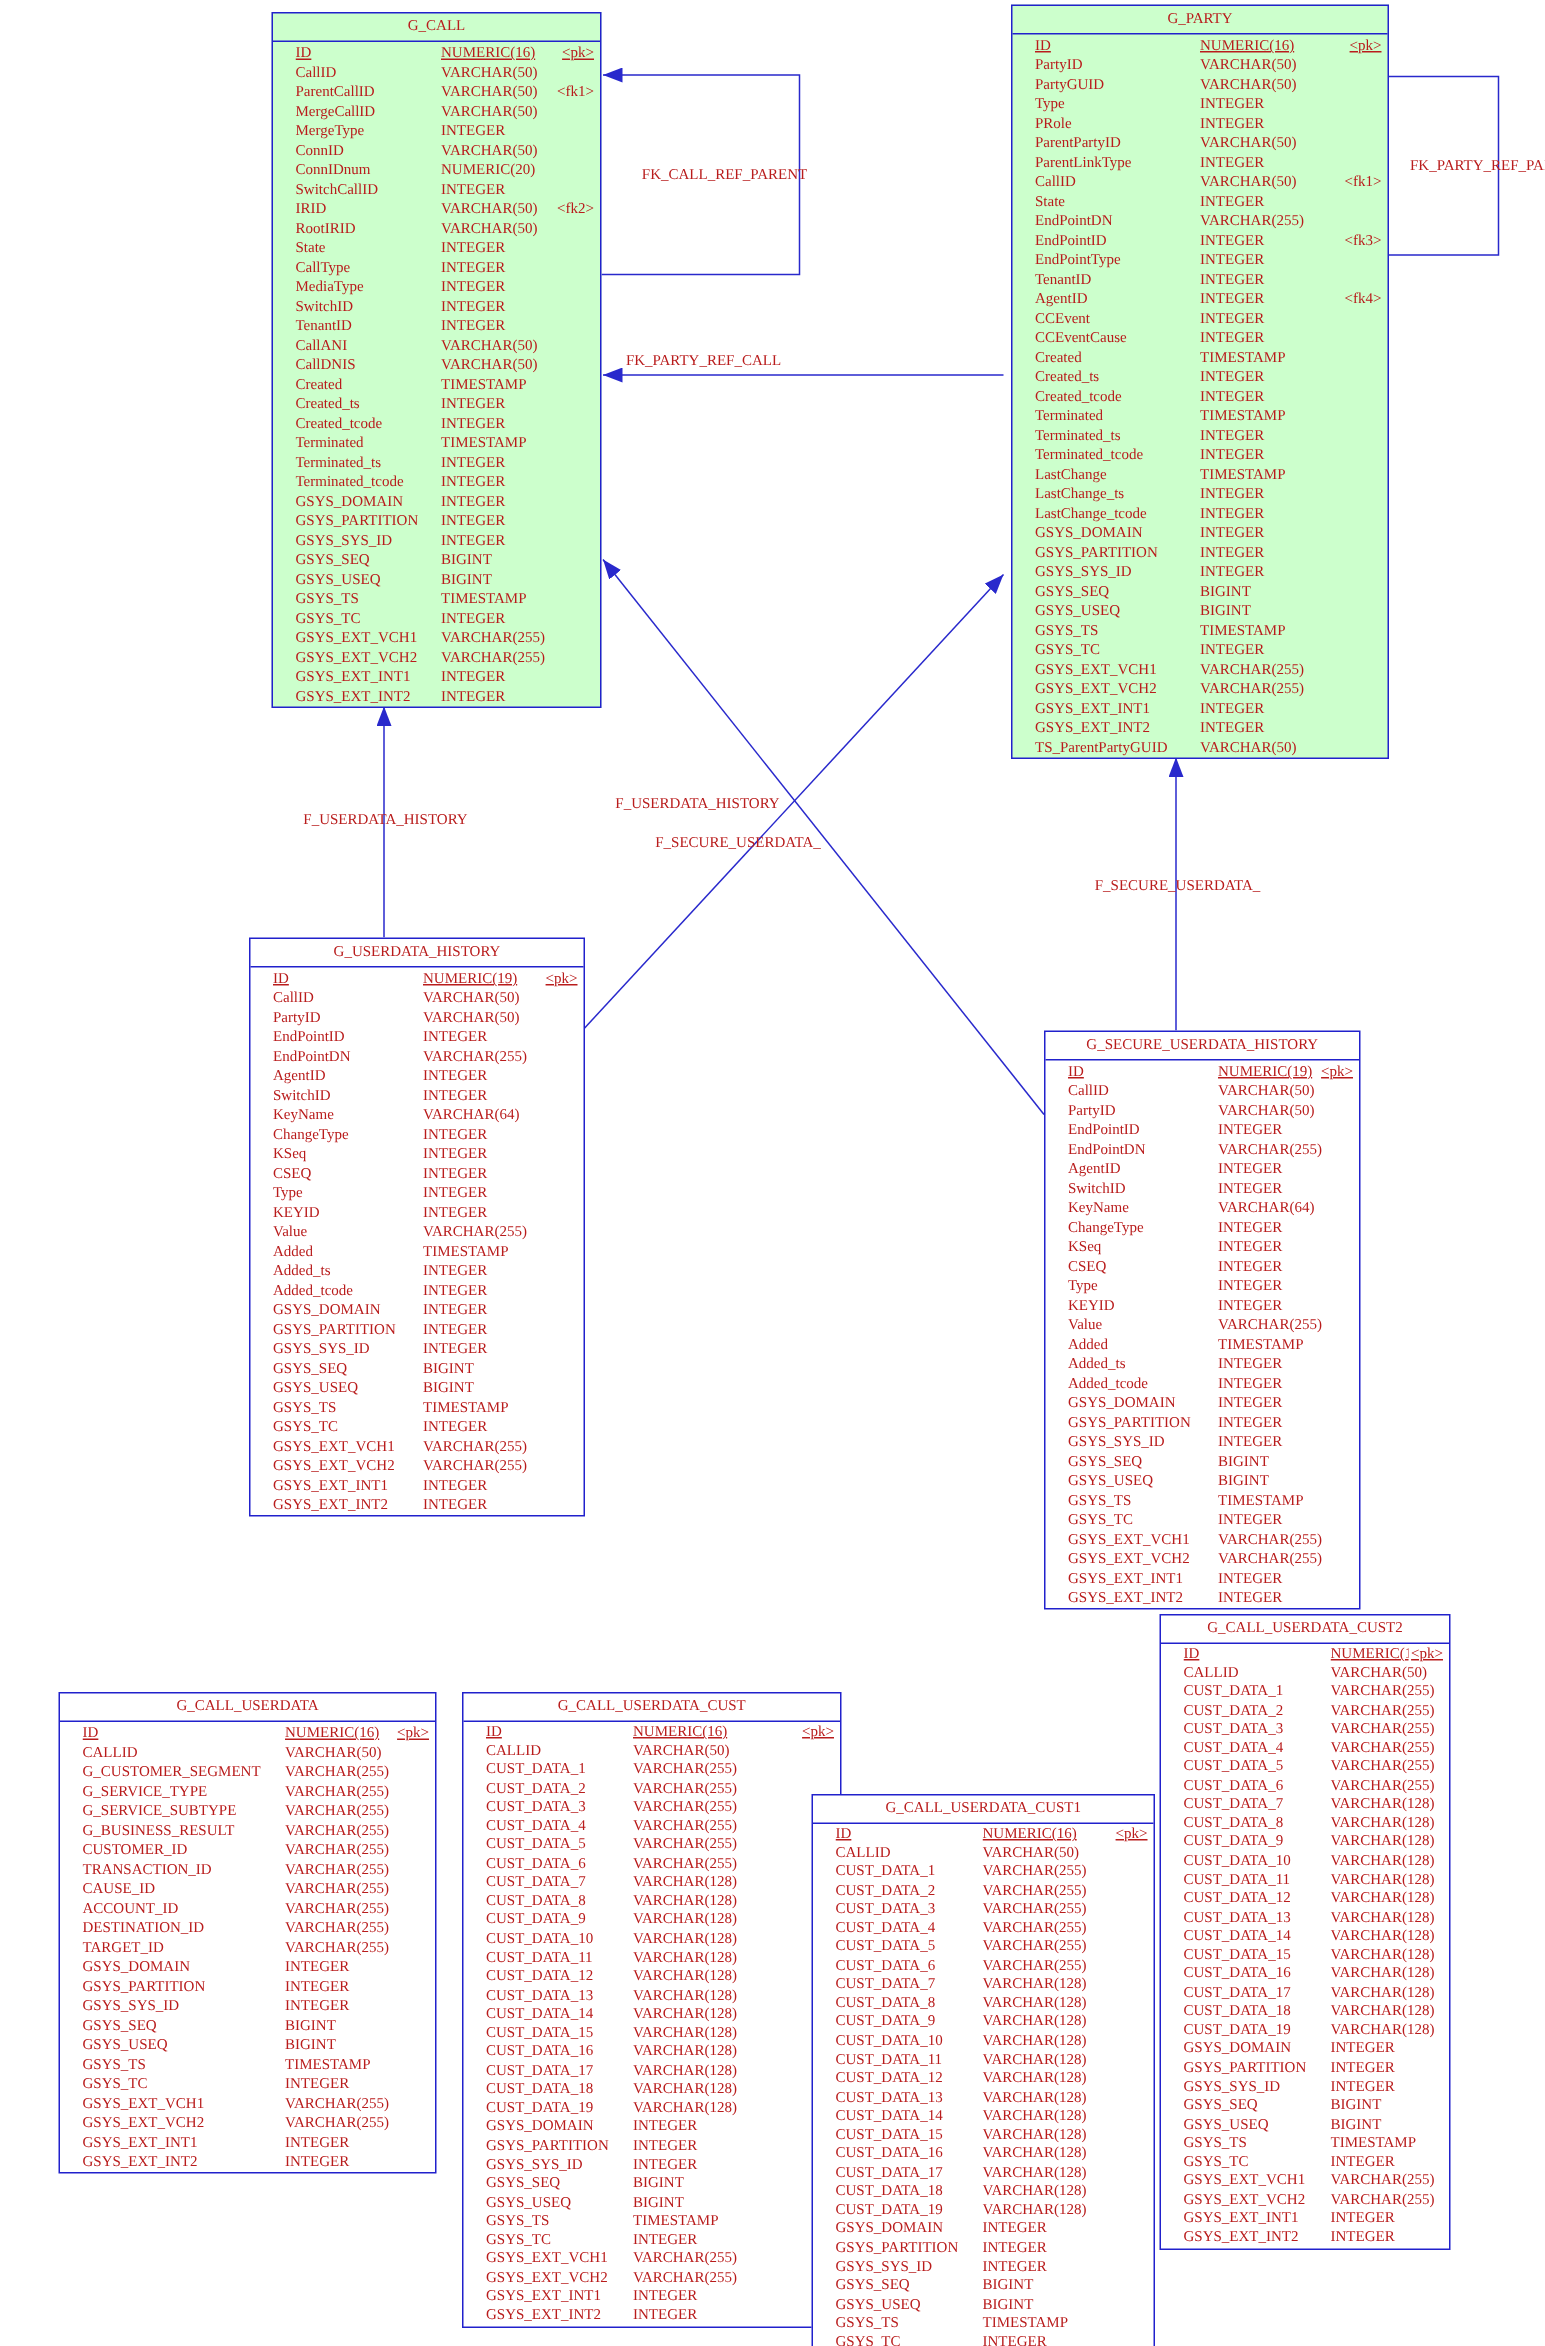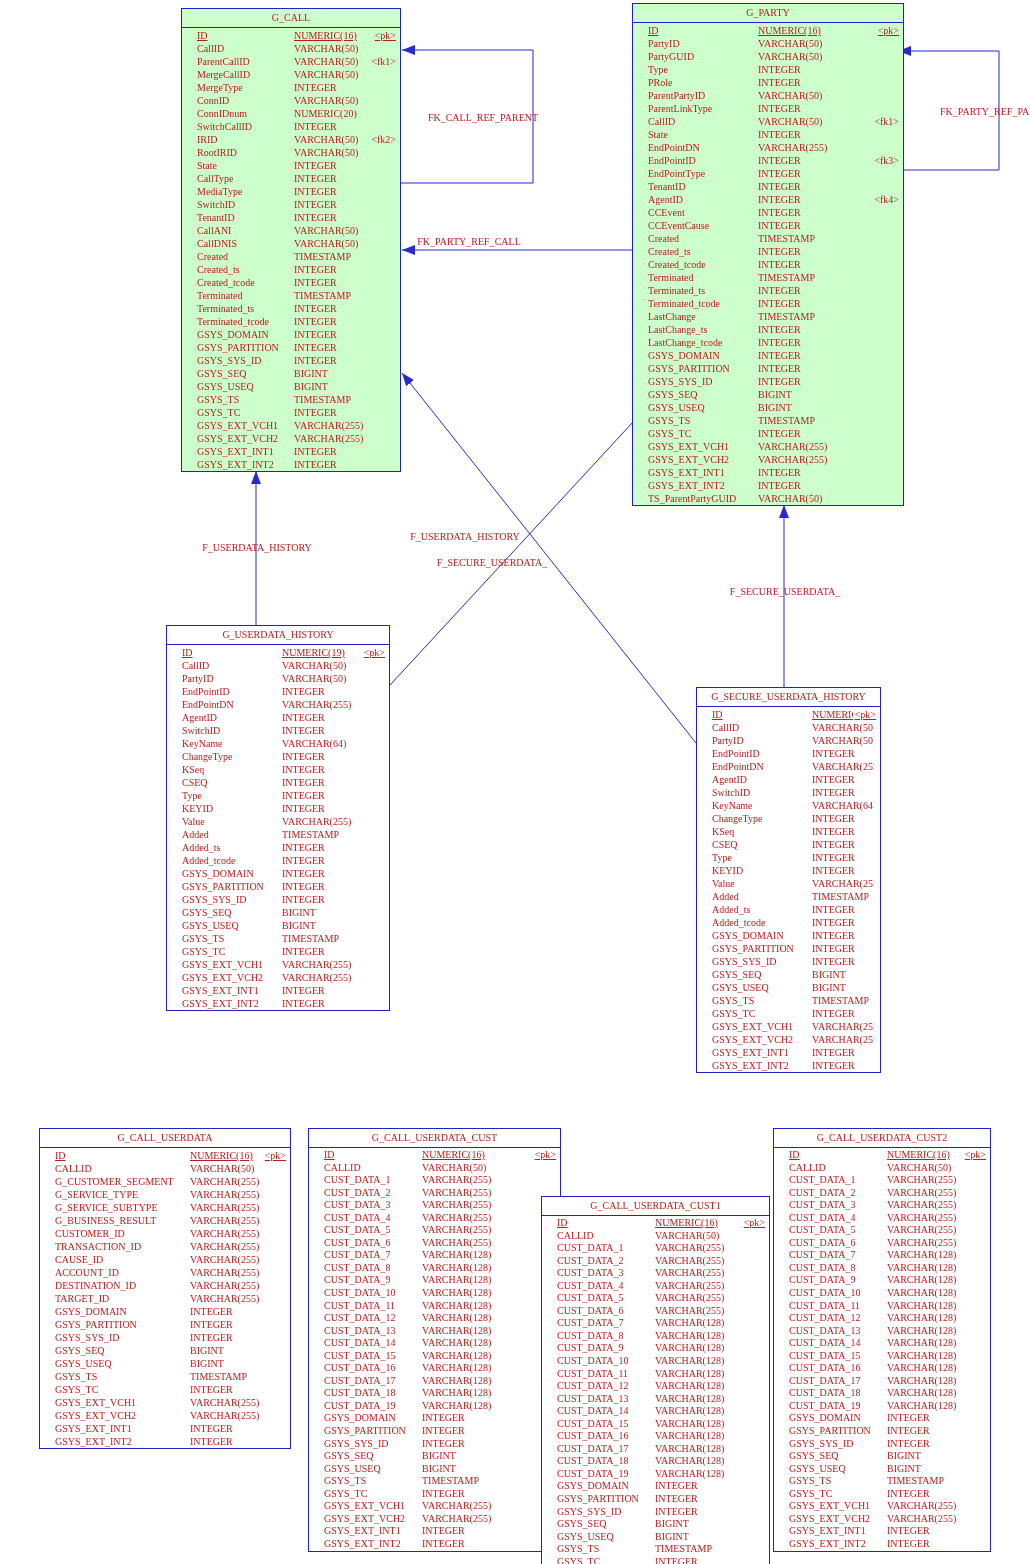--- a/index.html
+++ b/index.html
@@ -222,21 +222,21 @@
           <span class="ckey"></span>
         </div>
         <div class="trow">
           <span class="cname">GSYS_EXT_INT2</span>
           <span class="ctype">INTEGER</span>
           <span class="ckey"></span>
         </div>
       </div>
   </div>
 
-  <div class="table green" style="left:596px;top:3px;width:272px;--c1:110px">
+  <div class="table green" style="left:638px;top:3px;width:252px;--c1:110px">
     <div class="thead">G_PARTY</div>
     <div class="tbody">
         <div class="trow pk">
           <span class="cname">ID</span>
           <span class="ctype">NUMERIC(16)</span>
           <span class="ckey">&lt;pk&gt;</span>
         </div>
         <div class="trow">
           <span class="cname">PartyID</span>
           <span class="ctype">VARCHAR(50)</span>
@@ -559,21 +559,21 @@
           <span class="ckey"></span>
         </div>
         <div class="trow">
           <span class="cname">GSYS_EXT_INT2</span>
           <span class="ctype">INTEGER</span>
           <span class="ckey"></span>
         </div>
       </div>
   </div>
 
-  <div class="table white" style="left:660px;top:687px;width:185px;--c1:100px">
+  <div class="table white" style="left:660px;top:687px;width:211px;--c1:100px">
     <div class="thead">G_SECURE_USERDATA_HISTORY</div>
     <div class="tbody">
         <div class="trow pk">
           <span class="cname">ID</span>
           <span class="ctype">NUMERIC(19)</span>
           <span class="ckey">&lt;pk&gt;</span>
         </div>
         <div class="trow">
           <span class="cname">CallID</span>
           <span class="ctype">VARCHAR(50)</span>
@@ -1158,21 +1158,21 @@
           <span class="ckey"></span>
         </div>
         <div class="trow">
           <span class="cname">GSYS_EXT_INT2</span>
           <span class="ctype">INTEGER</span>
           <span class="ckey"></span>
         </div>
       </div>
   </div>
 
-  <div class="table white" style="left:737px;top:1128px;width:218px;--c1:98px;--rh:12.55px">
+  <div class="table white" style="left:737px;top:1076px;width:194px;--c1:98px;--rh:12.55px">
     <div class="thead">G_CALL_USERDATA_CUST2</div>
     <div class="tbody">
         <div class="trow pk">
           <span class="cname">ID</span>
           <span class="ctype">NUMERIC(16)</span>
           <span class="ckey">&lt;pk&gt;</span>
         </div>
         <div class="trow">
           <span class="cname">CALLID</span>
           <span class="ctype">VARCHAR(50)</span>

